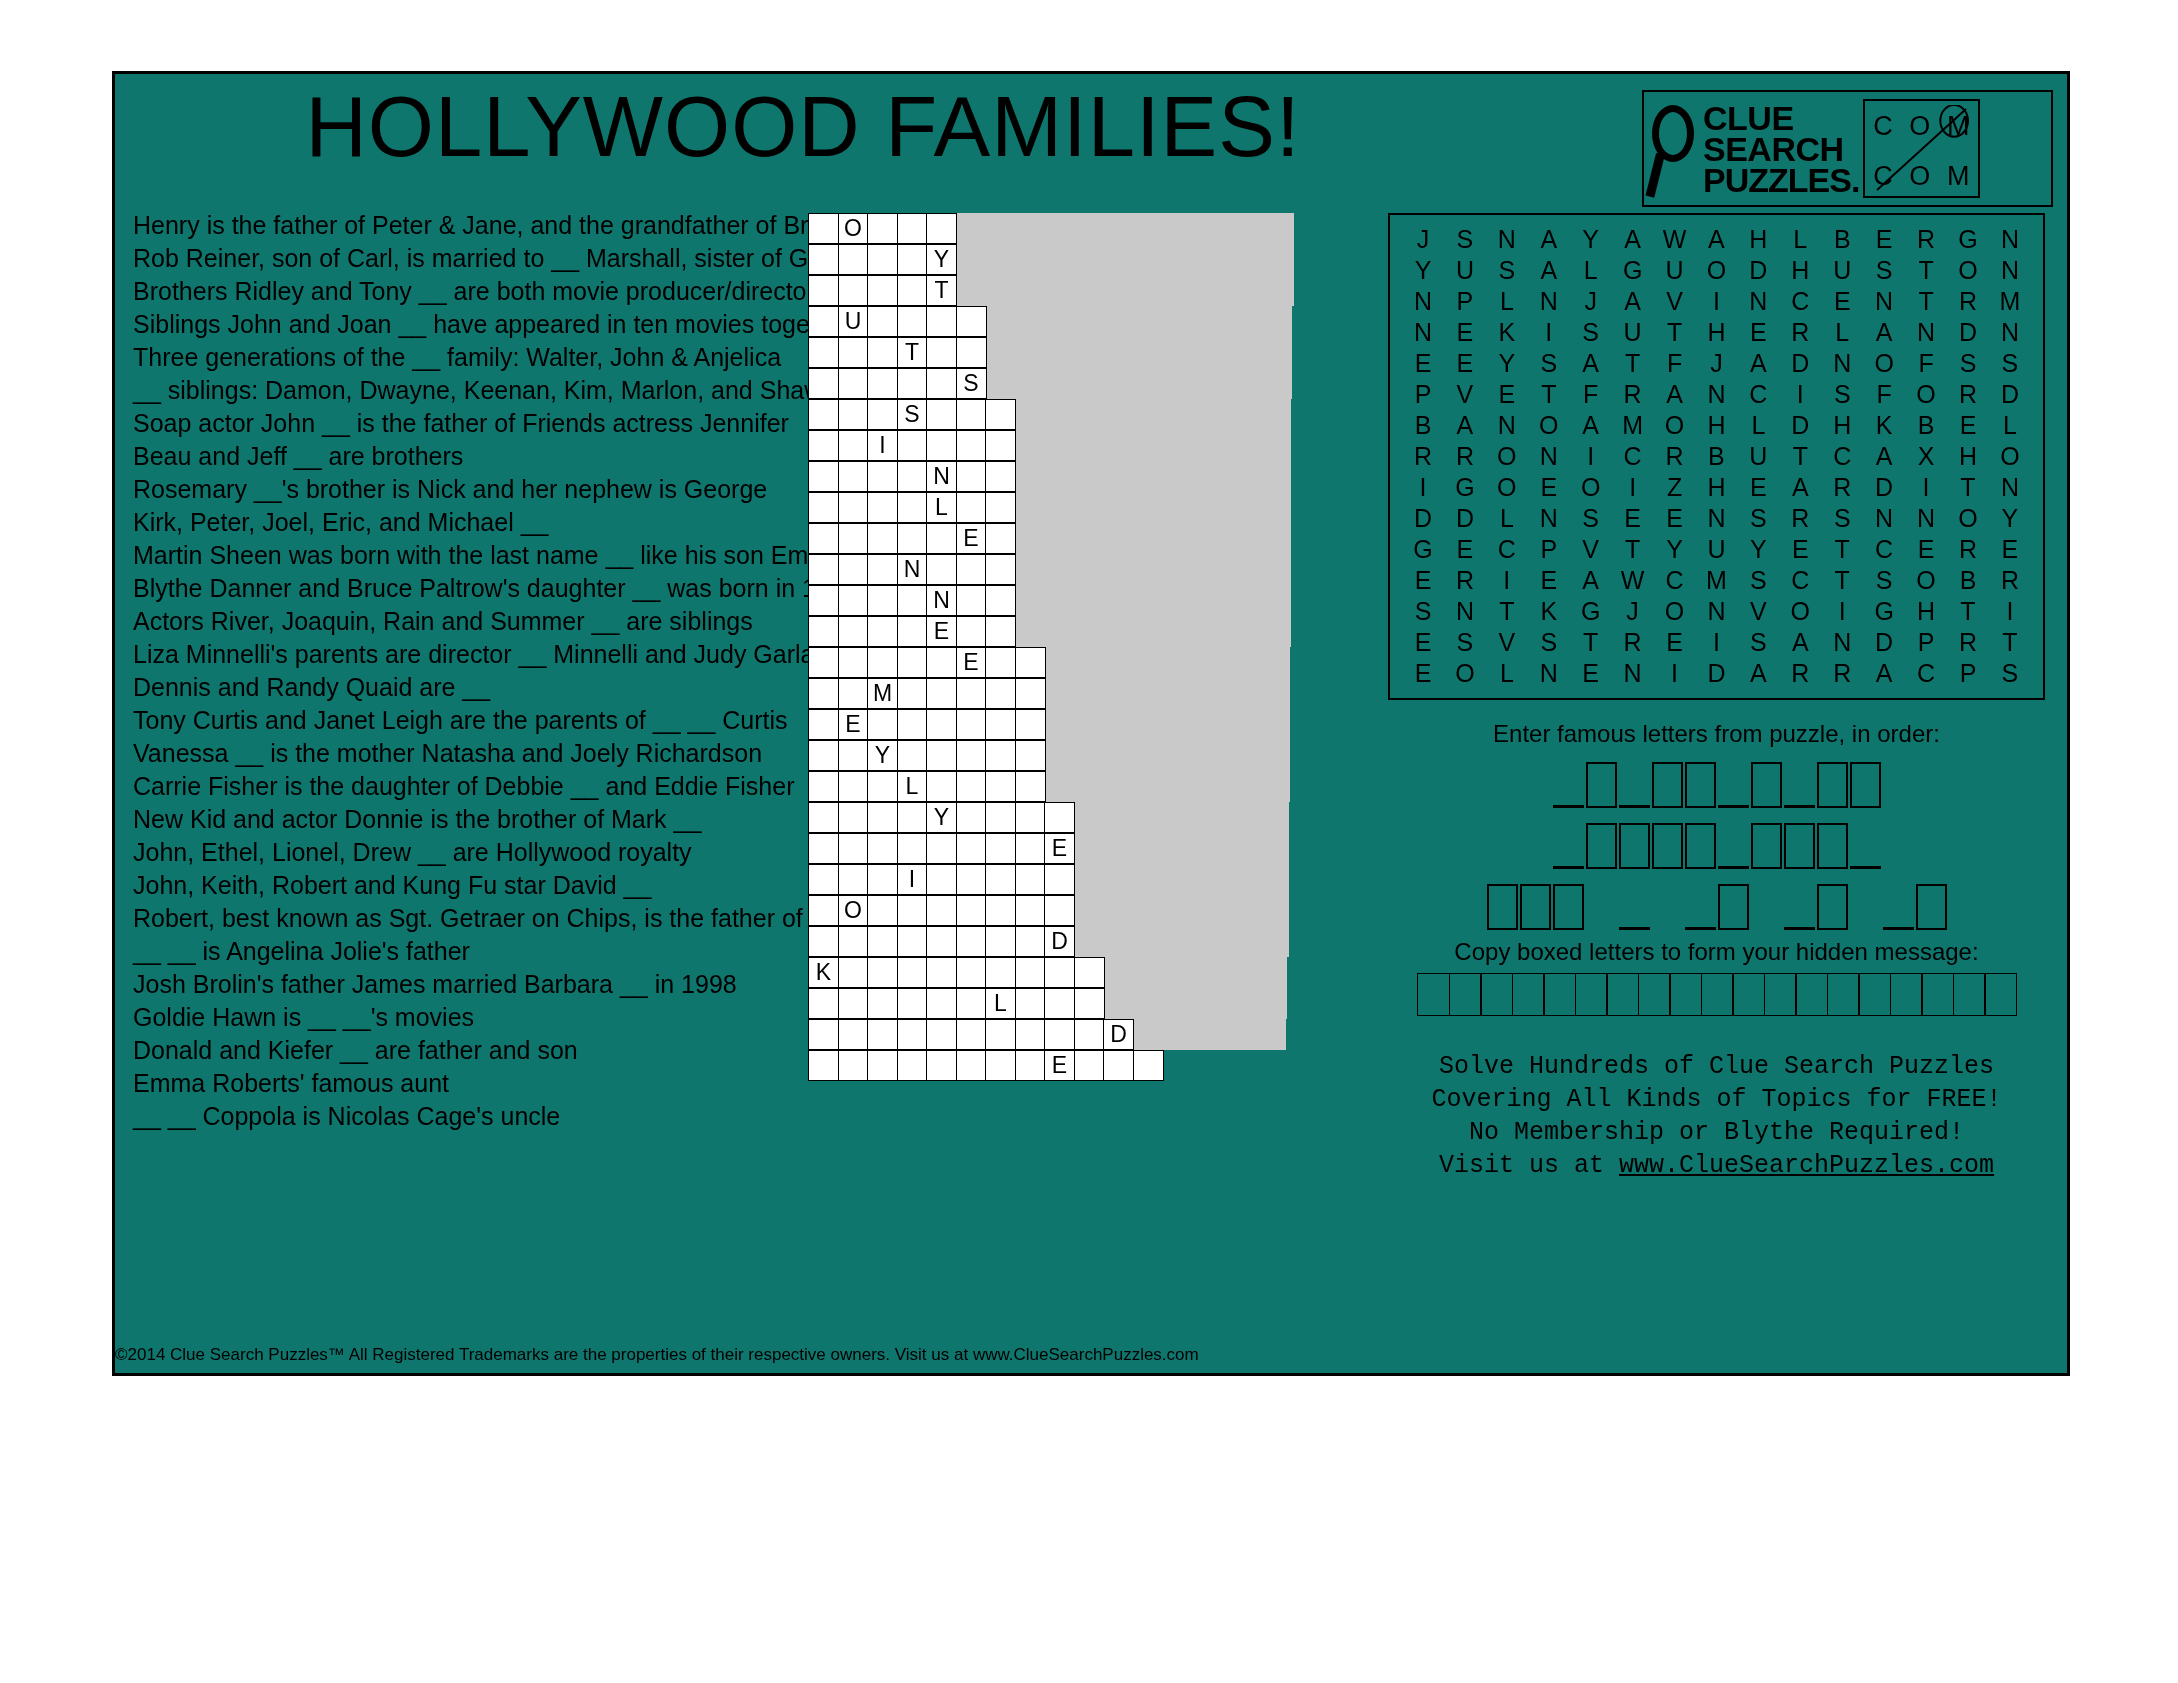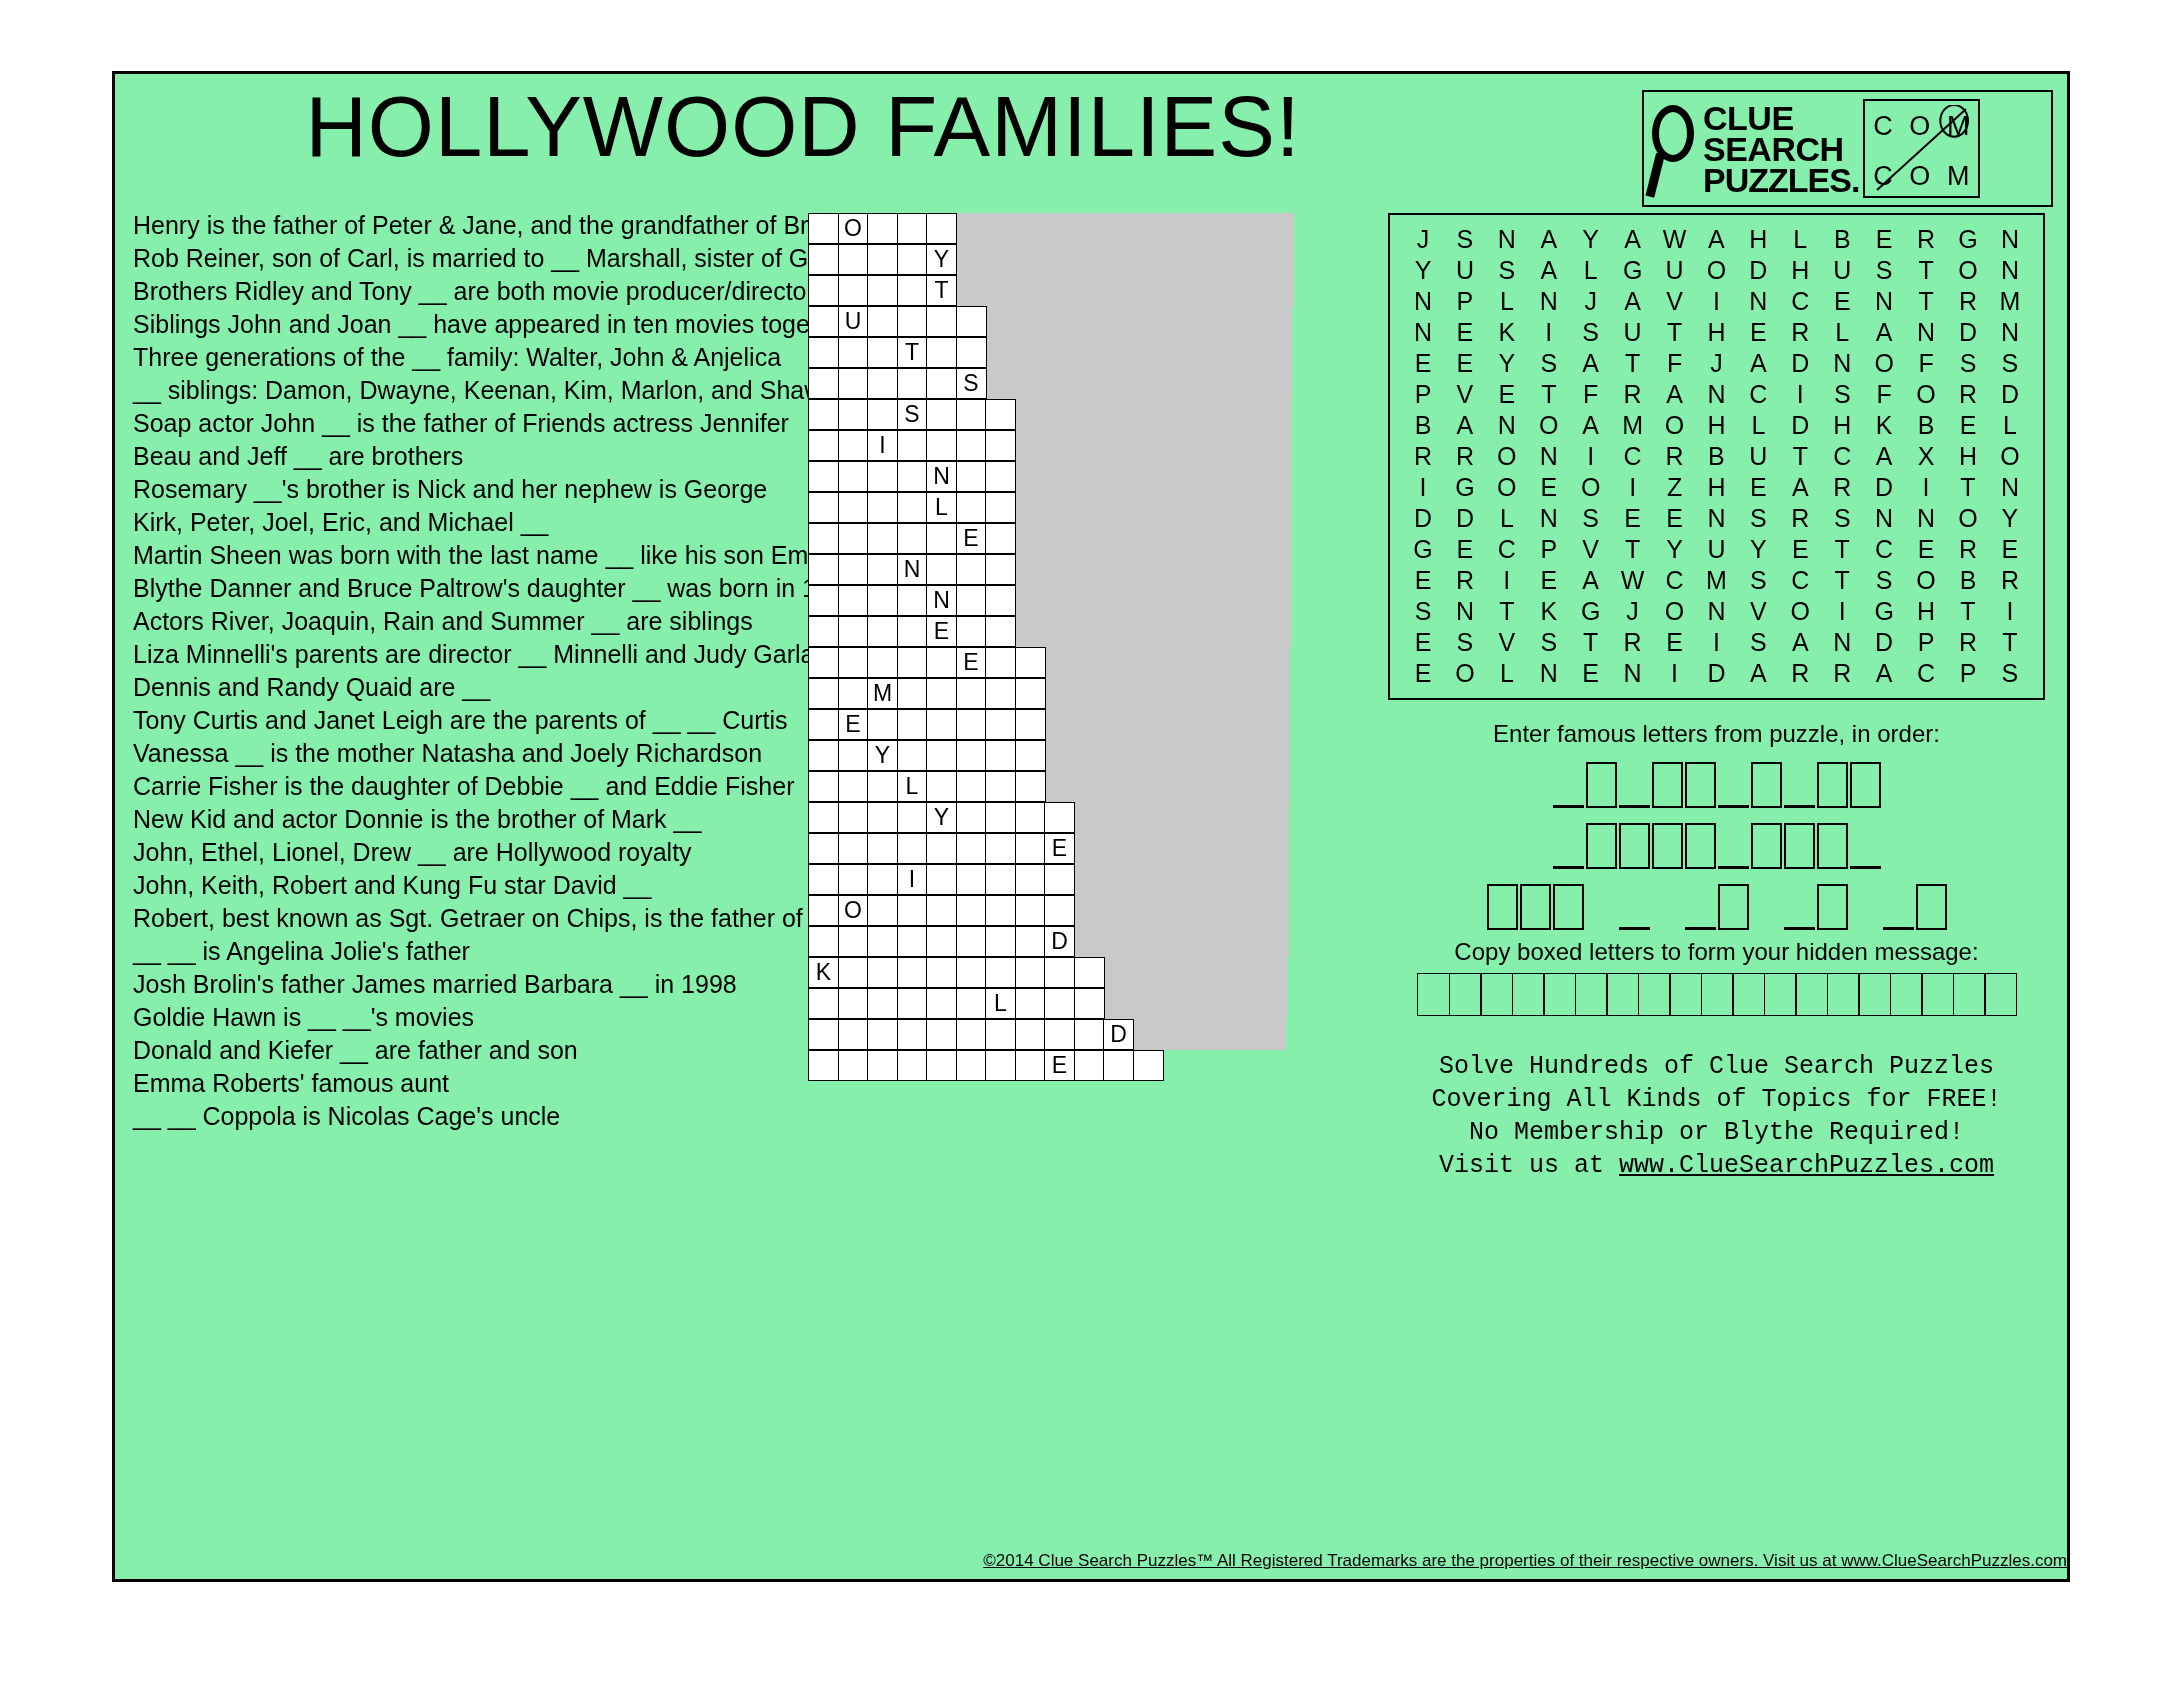--- a/index.html
+++ b/index.html
@@ -13,24 +13,24 @@
     height: 1683px;
     font-family: "Liberation Sans", sans-serif;
     color: #000;
     overflow: hidden;
   }
   .page {
     position: absolute;
     left: 112px;
     top: 71px;
     width: 1958px;
-    height: 1511px;
+    height: 1305px;
     border: 3px solid #000;
     box-sizing: border-box;
-    background: #86efac;
+    background: #0f766e;
   }
   
   .header {
     position: relative;
     height: 139px;
   }
   .title {
     position: absolute;
     left: 0;
     top: 10px;
@@ -247,23 +247,22 @@
   .promo a, .promo .link {
     text-decoration: underline;
     color: #000;
   }
   
   .copyright {
     position: absolute;
     left: 0;
     bottom: 8px;
     width: 100%;
-    text-align: right;
+    text-align: left;
     font-size: 17px;
-    text-decoration: underline;
   }
 </style>
 </head>
 <body>
 
 <div class="page">
 
   <div class="header">
     <div class="title">HOLLYWOOD FAMILIES!</div>
 

